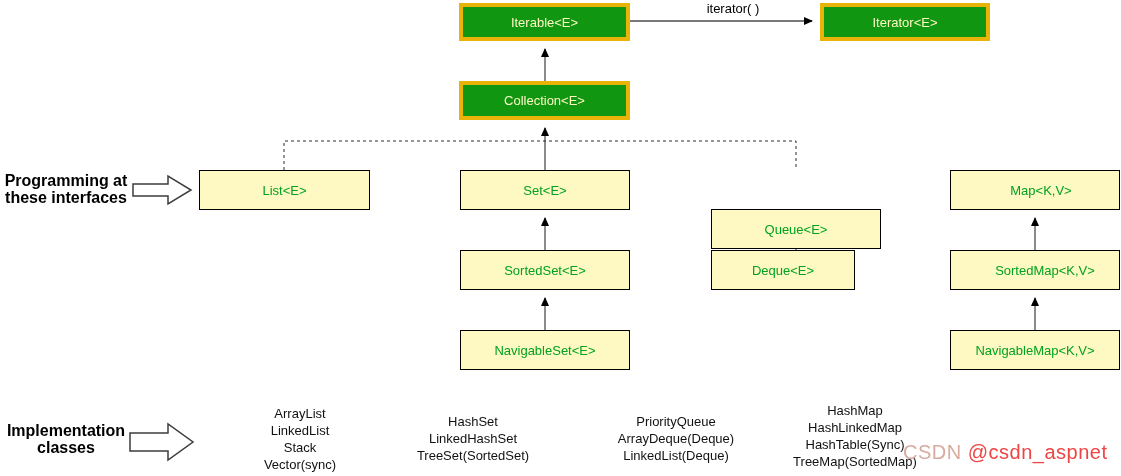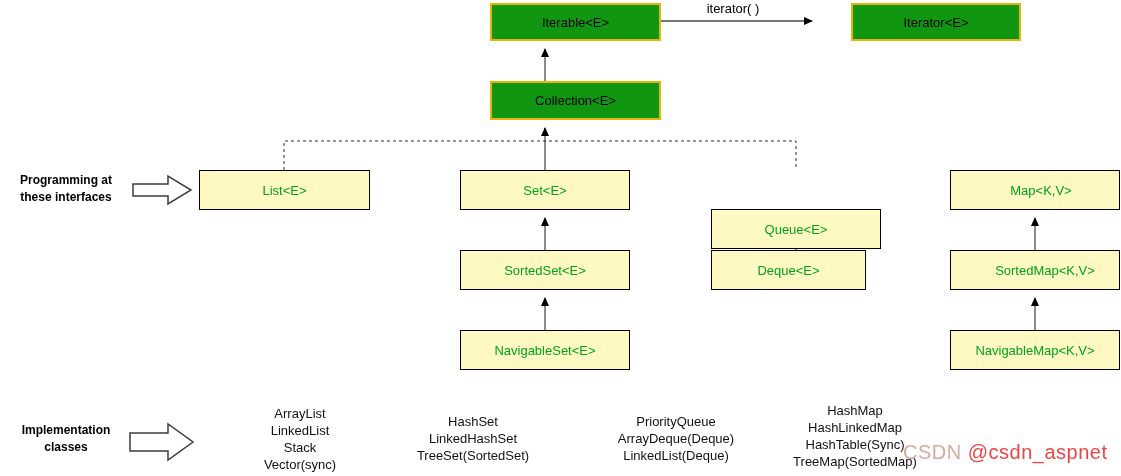--- a/index.html
+++ b/index.html
@@ -7,45 +7,45 @@
     position:relative; width:1121px; height:476px; background:#ffffff;
     font-family:"Liberation Sans", sans-serif; overflow:hidden;
   }
   #wires { position:absolute; left:0; top:0; width:1121px; height:476px; }
 
   .node {
     position:absolute; box-sizing:border-box;
     display:flex; align-items:center; justify-content:center;
     font-size:13px; text-align:center;
   }
-  .node.green { background:#119611; border:2px solid #eab308; color:#000000;margin-left:31px; }
+  .node.green { background:#119611; border:4px solid #eab308; color:#fef9c3; }
   .node.iface { background:#fef9c3; border:1px solid #000; color:#00a21e; }
 
   
   .n-iterable      { left:459px; top:3px;   width:171px; height:38px; }
   .n-iterator      { left:820px; top:3px;   width:170px; height:38px; }
   .n-collection    { left:459px; top:81px;  width:171px; height:39px; }
   .n-list          { left:199px; top:170px; width:171px; height:40px; }
   .n-set           { left:460px; top:170px; width:170px; height:40px; }
   .n-queue         { left:711px; top:170px; width:170px; height:40px;margin-top:39px; }
   .n-map           { left:950px; top:170px; width:170px; height:40px;padding-left:12px; }
   .n-sortedset     { left:460px; top:250px; width:170px; height:40px; }
-  .n-deque         { left:711px; top:250px; width:155px; height:40px; }
+  .n-deque         { left:711px; top:250px; width:144px; height:40px; }
   .n-sortedmap     { left:950px; top:250px; width:170px; height:40px;padding-left:20px; }
   .n-navigableset  { left:460px; top:330px; width:170px; height:40px; }
   .n-navigablemap  { left:950px; top:330px; width:170px; height:40px; }
 
   .edge-label {
     position:absolute; left:678px; top:1px; width:110px;
     font-size:13px; color:#000; text-align:center;
   }
 
   .side-label {
     position:absolute; width:128px; text-align:center;
-    font-size:12px; font-weight:bold; line-height:17px; color:#000;
+    font-size:16px; font-weight:bold; line-height:17px; color:#000;
   }
   .sl-interfaces { left:2px; top:172px; }
   .sl-impl       { left:2px; top:422px; }
 
   .impl-col {
     position:absolute; width:220px; text-align:center;
     font-size:13px; line-height:17px; color:#111;
   }
   .impl-list  { left:190px; top:405px; }
   .impl-set   { left:363px; top:413px; }

